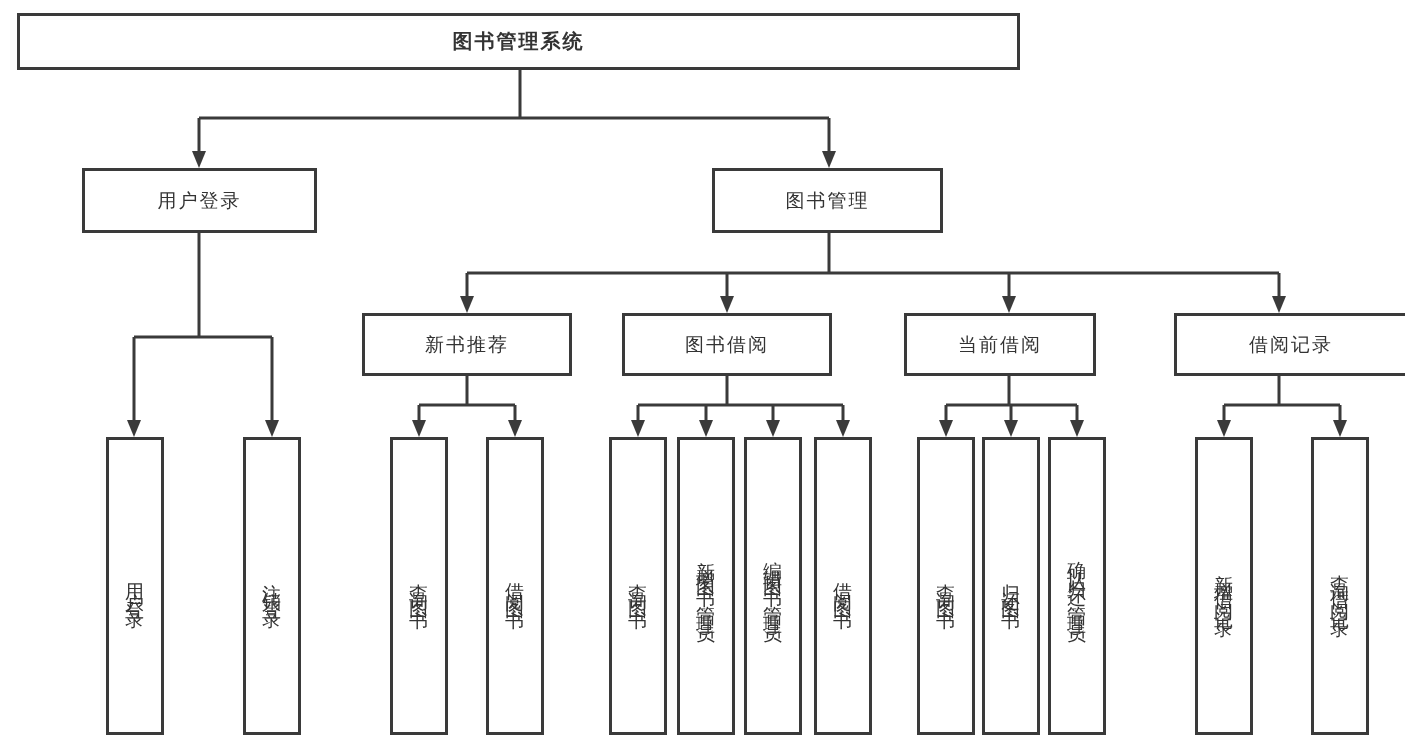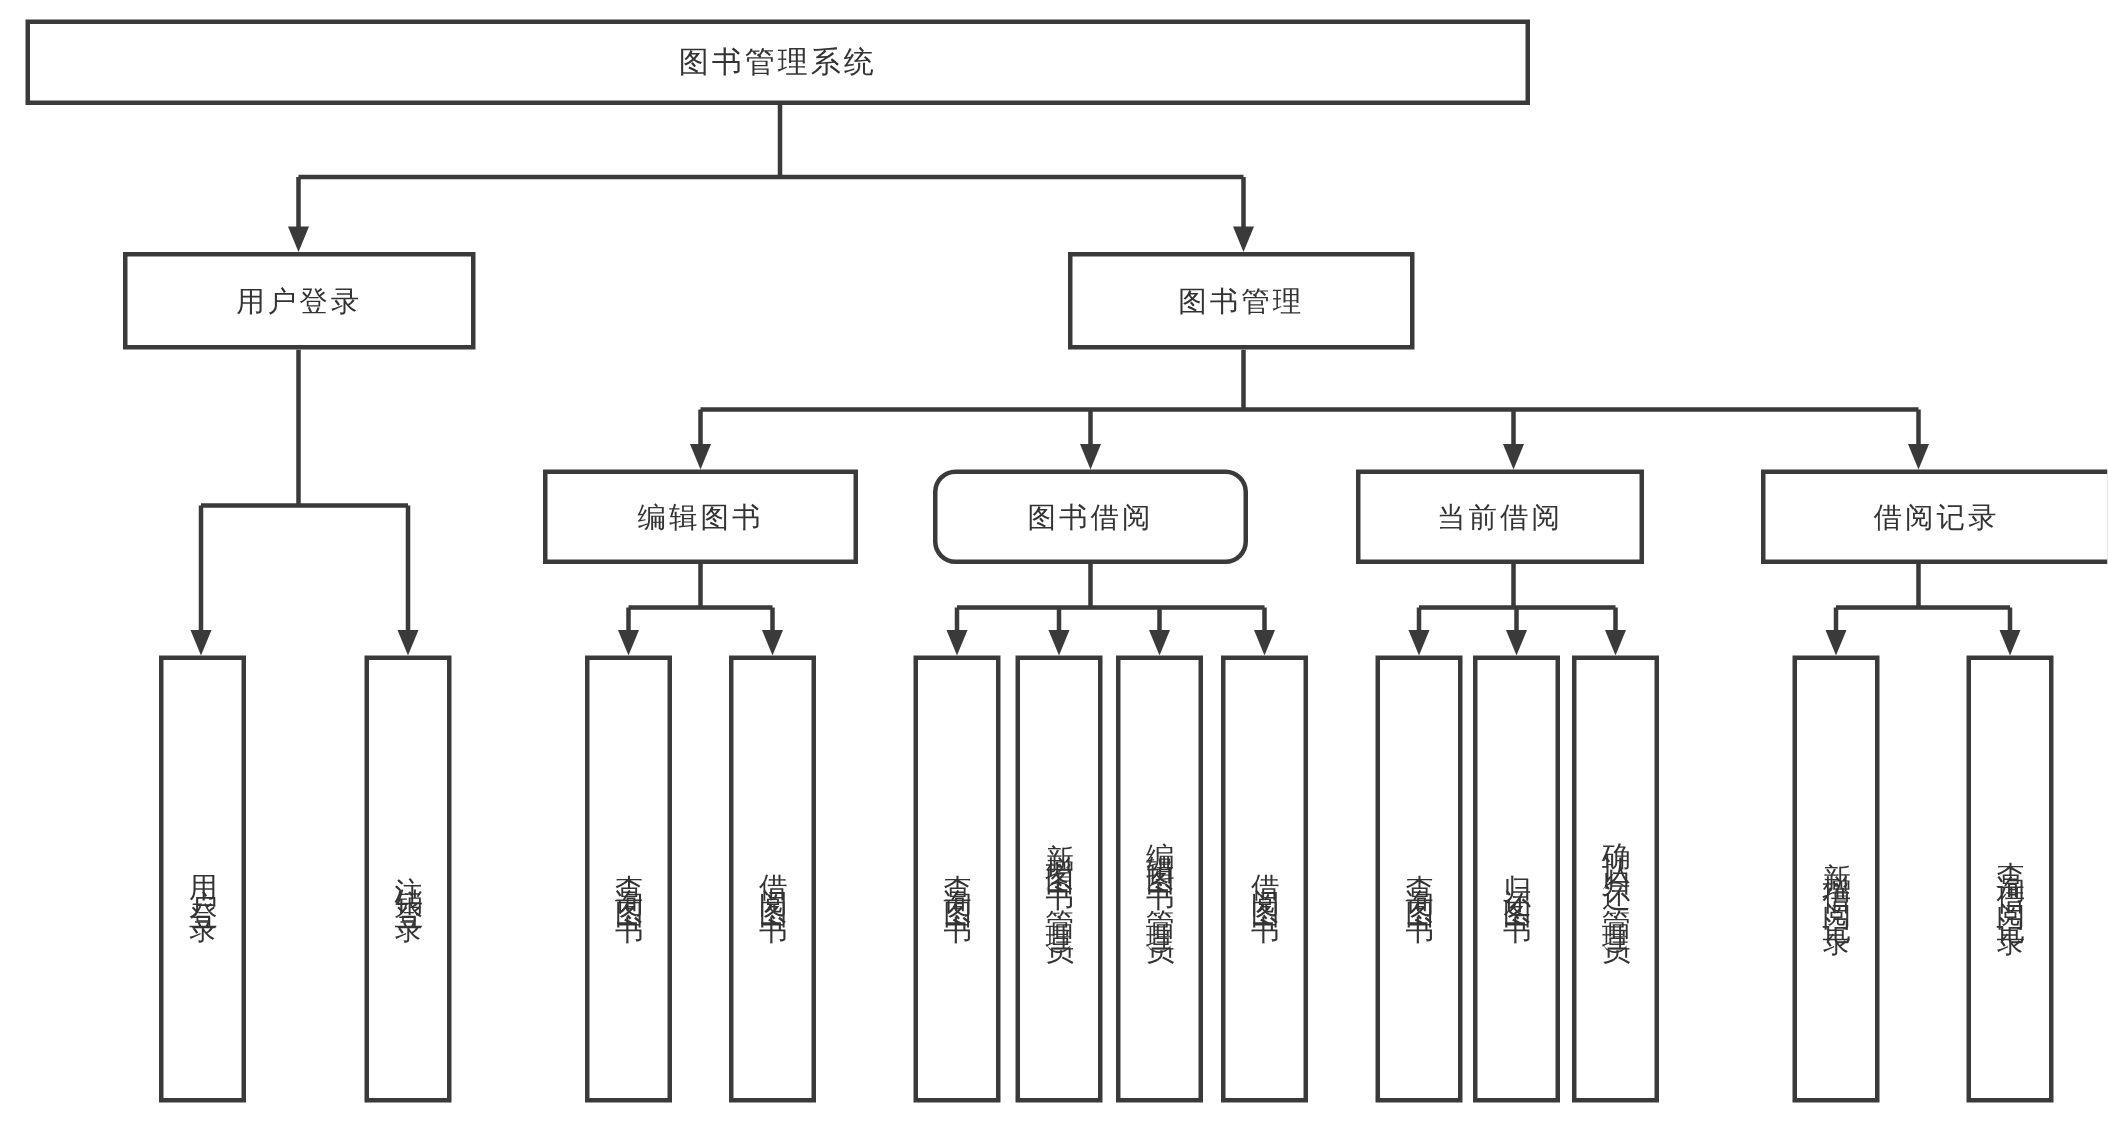--- a/index.html
+++ b/index.html
@@ -106,27 +106,27 @@
       <polygon points="766,420 780,420 773,437"></polygon>
       <polygon points="836,420 850,420 843,437"></polygon>
       <polygon points="939,420 953,420 946,437"></polygon>
       <polygon points="1004,420 1018,420 1011,437"></polygon>
       <polygon points="1070,420 1084,420 1077,437"></polygon>
       <polygon points="1217,420 1231,420 1224,437"></polygon>
       <polygon points="1333,420 1347,420 1340,437"></polygon>
     </g>
   </svg>
 
-  <div class="hbox root" style="left:17px; top:13px; width:1003px; height:57px;">图书管理系统</div>
+  <div class="hbox root" style="left:17px; top:13px; width:1003px; height:57px;font-weight:bold;">图书管理系统</div>
 
   <div class="hbox" style="left:82px; top:168px; width:235px; height:65px;">用户登录</div>
   <div class="hbox" style="left:712px; top:168px; width:231px; height:65px;">图书管理</div>
 
-  <div class="hbox" style="left:362px; top:313px; width:210px; height:63px;">编辑图书</div>
-  <div class="hbox" style="left:622px; top:313px; width:210px; height:63px;border-radius:15px;">图书借阅</div>
+  <div class="hbox" style="left:362px; top:313px; width:210px; height:63px;">新书推荐</div>
+  <div class="hbox" style="left:622px; top:313px; width:210px; height:63px;">图书借阅</div>
   <div class="hbox" style="left:904px; top:313px; width:192px; height:63px;text-align:right;">当前借阅</div>
   <div class="hbox" style="left:1174px; top:313px; width:234px; height:63px;">借阅记录</div>
 
   <div class="vbox" style="left:106px;">
     <span>用户登录</span>
   </div>
   <div class="vbox" style="left:243px;">
     <span>注销登录</span>
   </div>
 

